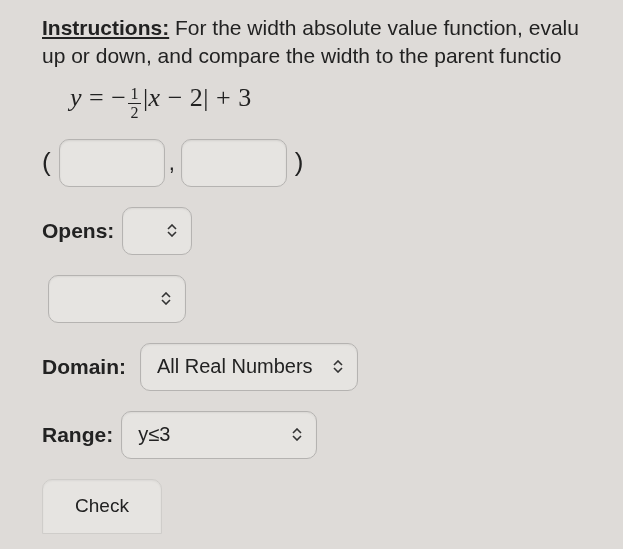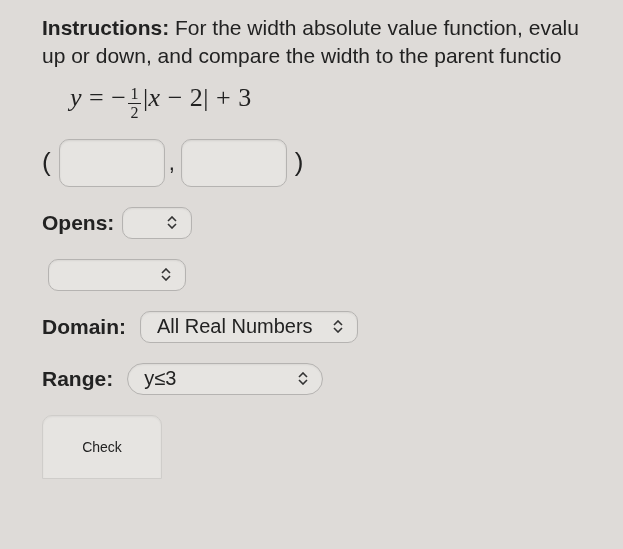--- a/index.html
+++ b/index.html
@@ -11,21 +11,21 @@
     font-family: Arial, Helvetica, sans-serif;
     color: #222;
     overflow: hidden;
     padding: 14px 0 0 42px;
   }
   .instructions {
     font-size: 21px;
     line-height: 1.35;
     margin-bottom: 12px;
   }
-  .instructions b { font-weight: 700; }
+  .instructions b { font-weight: 700; text-decoration: underline; }
   .equation {
     font-family: "Times New Roman", serif;
     font-style: italic;
     font-size: 26px;
     margin: 6px 0 18px 28px;
     letter-spacing: 0.5px;
   }
   .equation .op { font-style: normal; }
   .equation .frac {
     display: inline-block;
@@ -56,21 +56,21 @@
     font-size: 20px;
     text-align: center;
     font-family: "Times New Roman", serif;
     outline: none;
     box-shadow: inset 0 1px 2px rgba(0,0,0,0.08);
   }
   .select {
     display: inline-flex;
     align-items: center;
     justify-content: space-between;
-    height: 32px;
+    height: 48px;
     padding: 0 14px 0 16px;
     border-radius: 10px;
     border: 1.5px solid #b5b3b1;
     background: #e6e4e1;
     font-size: 20px;
     cursor: pointer;
     box-shadow: inset 0 1px 2px rgba(0,0,0,0.06);
     text-align: right;
   }
   .select .value { margin-right: 14px; font-family: Arial, sans-serif; }
@@ -80,25 +80,25 @@
   .select.range { min-width: 196px; }
   .chevrons {
     display: inline-flex;
     flex-direction: column;
     gap: 1px;
   }
   .chevrons svg { display: block; }
   .check-btn {
     margin-top: 12px;
     width: 120px;
-    height: 64px;
+    height: 55px;
     border: 1.5px solid #cfcdca;
     border-radius: 10px 10px 0 0;
     background: #e6e4e1;
-    font-size: 14px;
+    font-size: 19px;
     color: #222;
     cursor: pointer;
     display: flex;
     align-items: center;
     justify-content: center;
     box-shadow: inset 0 1px 2px rgba(0,0,0,0.05);
   }
 </style>
 </head>
 <body>
@@ -165,21 +165,21 @@
         </svg>
       <svg width="10" height="6" viewBox="0 0 10 6">
           <path d="M1 1 L5 5 L9 1" fill="none" stroke="#333" stroke-width="1.6"></path>
         </svg>
     </span>
   </div>
 </div>
 
 <div class="row">
   <span class="label">Range:</span>
-  <div class="select range" style="margin-left:6px;border-radius:18px;">
+  <div class="select range" style="">
     <span class="value">y≤3</span>
     <span class="chevrons">
       <svg width="10" height="6" viewBox="0 0 10 6">
           <path d="M1 5 L5 1 L9 5" fill="none" stroke="#333" stroke-width="1.6"></path>
         </svg>
       <svg width="10" height="6" viewBox="0 0 10 6">
           <path d="M1 1 L5 5 L9 1" fill="none" stroke="#333" stroke-width="1.6"></path>
         </svg>
     </span>
   </div>

